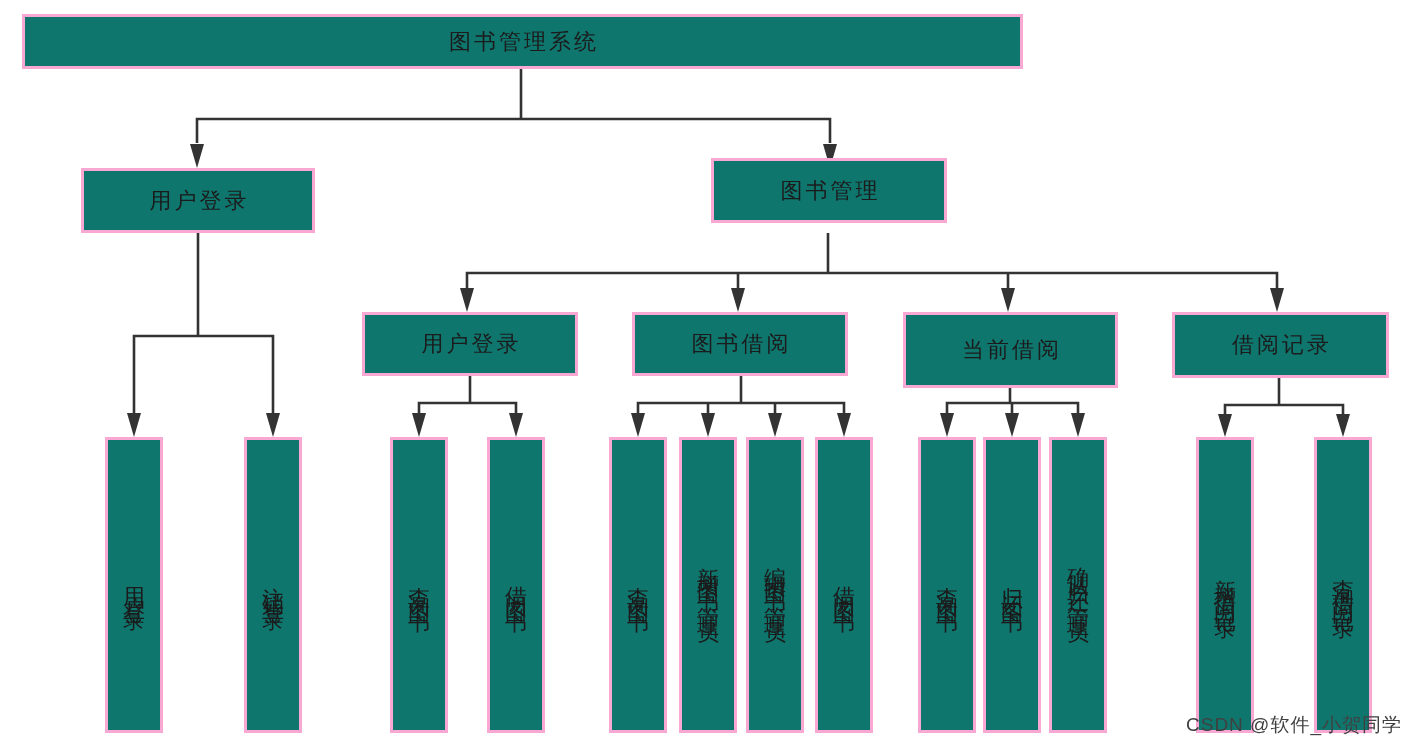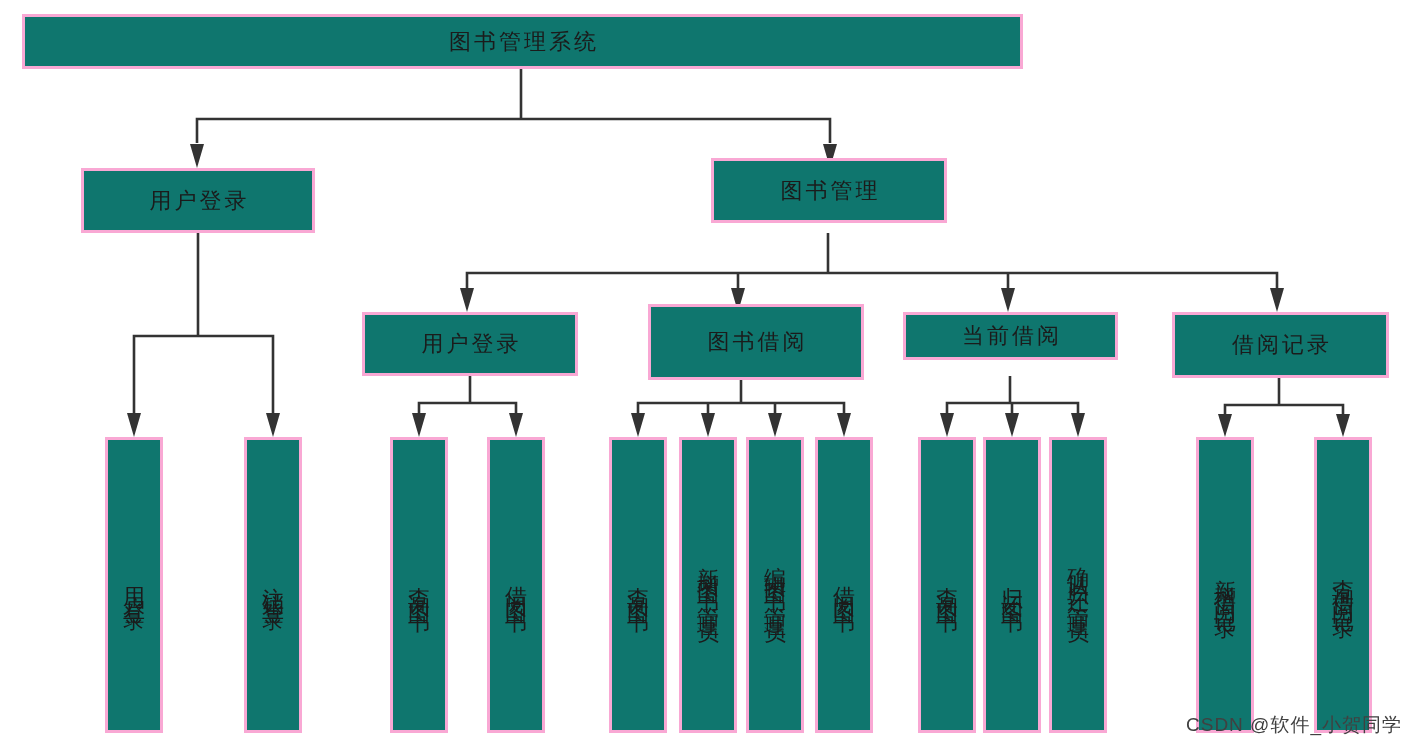--- a/index.html
+++ b/index.html
@@ -26,22 +26,22 @@
     font-size:22px;
     letter-spacing:8px;
     color:#1b1b1b;
     white-space:nowrap;
   }
   
   #root-box   {left:22px;  top:14px;  width:1001px;height:55px;}
   #l2-0       {left:81px;  top:168px; width:234px; height:65px;}
   #l2-1       {left:711px; top:158px; width:236px; height:65px;}
   #l3-0       {left:362px; top:312px; width:216px; height:64px;}
-  #l3-1       {left:632px; top:304px; width:216px; height:76px;margin-left:16px;}
-  #l3-2       {left:903px; top:312px; width:215px; height:48px;}
+  #l3-1       {left:632px; top:312px; width:216px; height:64px;}
+  #l3-2       {left:903px; top:312px; width:215px; height:76px;}
   #l3-3       {left:1172px;top:312px; width:217px; height:66px;}
   .leaf       {top:437px;  width:58px; height:296px;}
   #leaf-0 {left:105px;}  #leaf-1 {left:244px;}
   #leaf-2 {left:390px;}  #leaf-3 {left:487px;}
   #leaf-4 {left:609px;}  #leaf-5 {left:679px;}
   #leaf-6 {left:746px;}  #leaf-7 {left:815px;}
   #leaf-8 {left:918px;}  #leaf-9 {left:983px;}
   #leaf-10{left:1049px;}
   #leaf-11{left:1196px;} #leaf-12{left:1314px;}
   #watermark{

